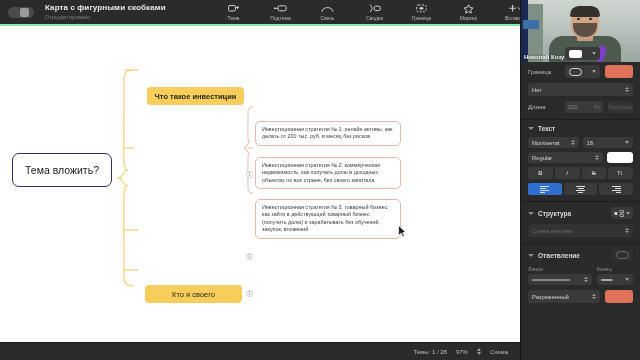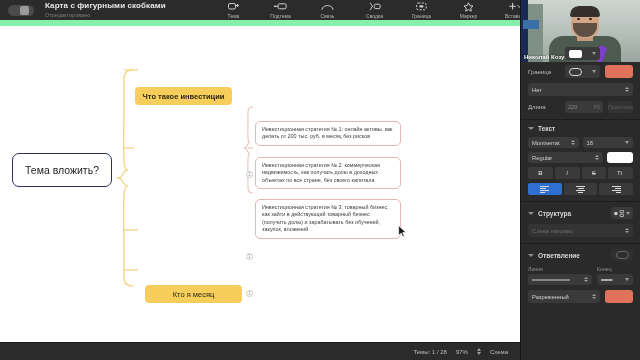--- a/index.html
+++ b/index.html
@@ -8,21 +8,21 @@
     font-family: "Liberation Sans", sans-serif;
     background: #1e1e1e;
     position: relative;
   }
 
   
   #toolbar {
     position: absolute; left: 0; top: 0; width: 520px; height: 26px;
     background: #2b2b2b;
     display: flex; align-items: center;
-    border-bottom: 6px solid #86efac;
+    border-bottom: 2px solid #86efac;
   }
   .tb-pill {
     width: 26px; height: 11px; border-radius: 6px;
     background: #4a4a4a; margin-left: 8px; position: relative; flex: none;
   }
   .tb-pill::after {
     content: ""; position: absolute; left: 12px; top: 1px;
     width: 9px; height: 9px; border-radius: 2px; background: #9a9a9a;
   }
   #doc-title-wrap { margin-left: 11px; flex: none; width: 165px; }
@@ -48,21 +48,21 @@
   .node {
     position: absolute; display: flex; align-items: center; justify-content: center;
     text-align: center; border-radius: 5px;
   }
   #node-root {
     left: 12px; top: 127px; width: 100px; height: 34px;
     background: #ffffff; border: 1.6px solid #2b3060; border-radius: 7px;
     color: #1d1d1d; font-size: 10.5px; font-weight: 500;
   }
   #node-what {
-    left: 135px; top: 61px; width: 97px; height: 18px;
+    left: 147px; top: 61px; width: 97px; height: 18px;
     background: #f7ce5b; color: #2d2a12; font-size: 7.5px; font-weight: bold;
     border-radius: 4px;
   }
   #node-top3 {
     left: 140px; top: 138px; width: 102px; height: 21px;
     background: #e0715a; color: #ffffff; font-size: 7.5px; font-weight: bold;
     border: 1.5px solid #a9c6ea; border-radius: 4px;
   }
   #node-bonus {
     left: 145px; top: 221px; width: 97px; height: 19px;
@@ -312,21 +312,21 @@
     <span>Тема вложить?</span>
   </div>
 
   <div class="node" id="node-what">
     <span>Что такое инвестиции</span>
   </div>
 
 
 
   <div class="node" id="node-who">
-    <span>Кто я месяц</span>
+    <span>Кто я своего</span>
   </div>
 
   <div class="collapse-dot" id="dot-top3">
     <span>1</span>
   </div>
   <div class="collapse-dot" id="dot-bonus">
     <span>1</span>
   </div>
   <div class="collapse-dot" id="dot-who">
     <span>1</span>

